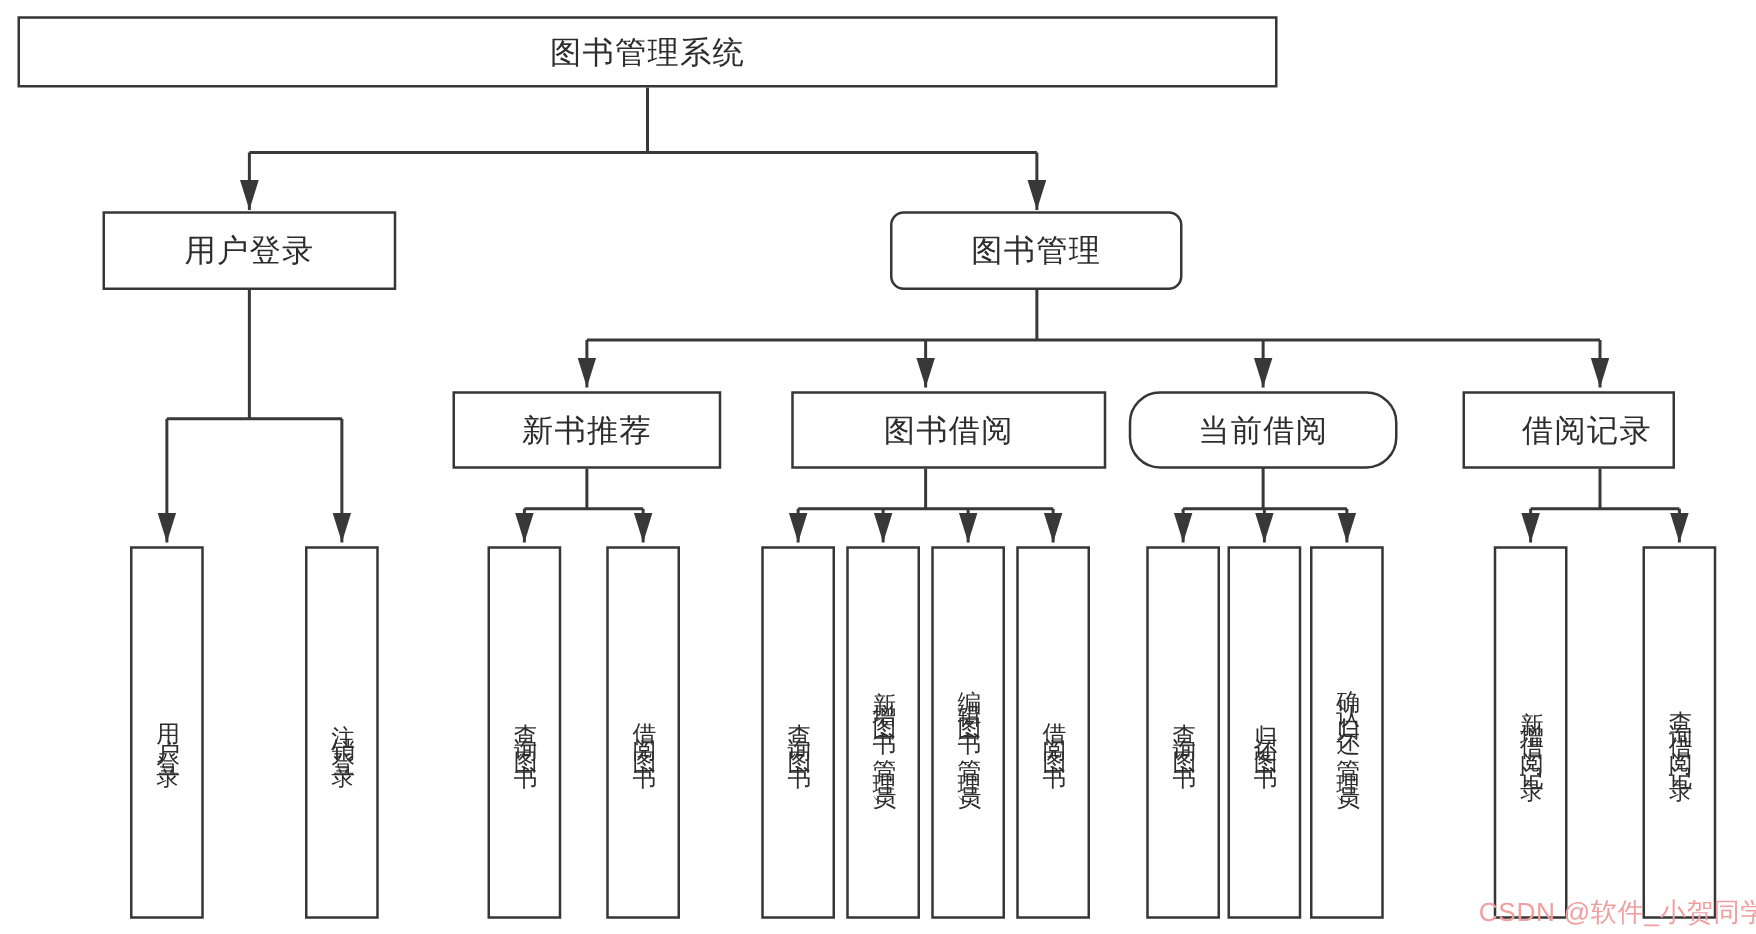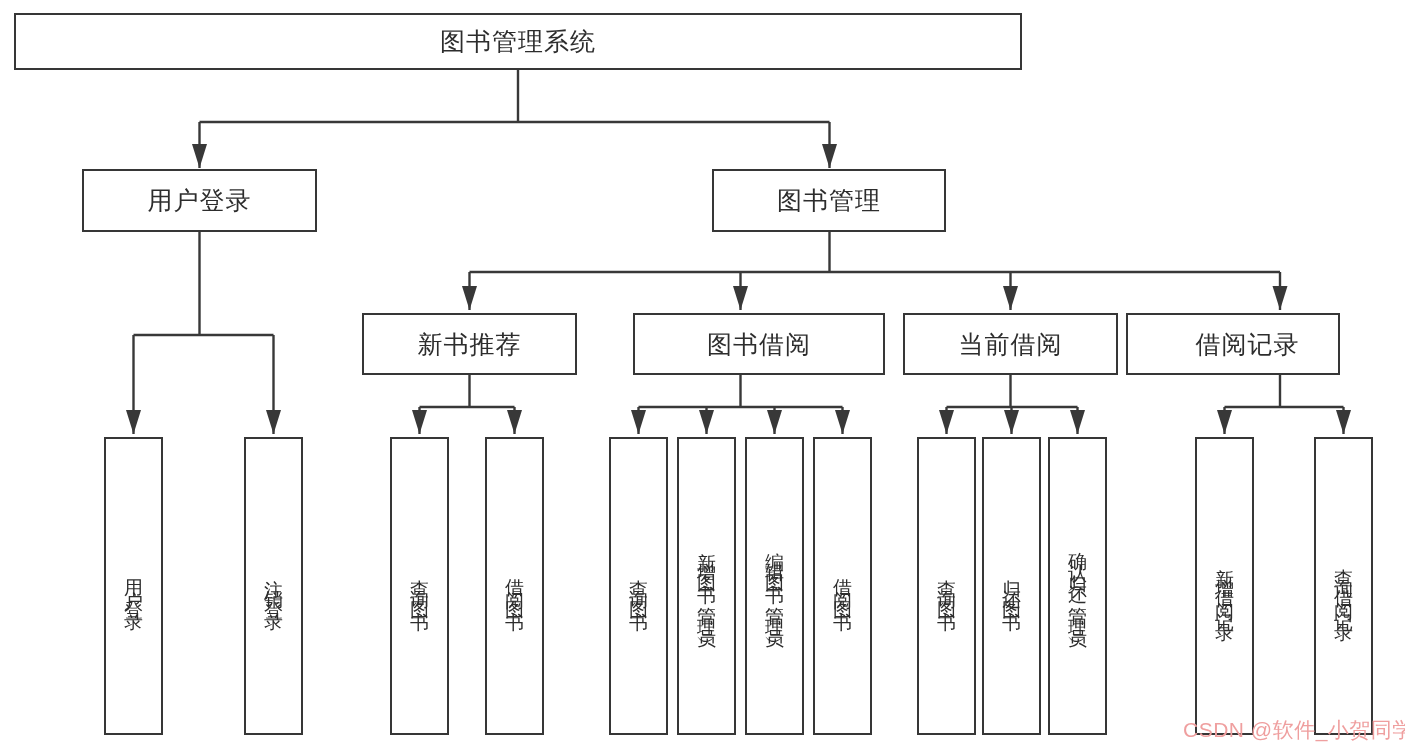--- a/index.html
+++ b/index.html
@@ -32,25 +32,25 @@
     position:absolute;
     left:1183px;top:716px;
     font-size:21px;
     color:#ef9f9f;
     letter-spacing:0.5px;
     white-space:nowrap;
   }
   
   #n-root          {left:14px;  top:13px;  width:1008px;height:57px;}
   #n-user-login    {left:82px;  top:169px; width:235px; height:63px;}
-  #n-book-mgmt     {left:712px; top:169px; width:234px; height:63px;}
+  #n-book-mgmt     {left:712px; top:169px; width:234px; height:63px;border-radius:11px;}
   #n-new-book      {left:362px; top:313px; width:215px; height:62px;}
   #n-book-borrow   {left:633px; top:313px; width:252px; height:62px;}
-  #n-cur-borrow    {left:903px; top:313px; width:215px; height:62px;}
-  #n-borrow-record {left:1126px;top:313px; width:214px; height:62px;padding-left:29px;}
+  #n-cur-borrow    {left:903px; top:313px; width:215px; height:62px;border-radius:25px;}
+  #n-borrow-record {left:1170px;top:313px; width:170px; height:62px;padding-left:29px;}
   .leaf{top:437px;width:59px;height:298px;}
   #l1 {left:104px;} #l2 {left:244px;} #l3 {left:390px;} #l4 {left:485px;}
   #l5 {left:609px;} #l6 {left:677px;} #l7 {left:745px;} #l8 {left:813px;}
   #l9 {left:917px;} #l10{left:982px;} #l11{left:1048px;}
   #l12{left:1195px;} #l13{left:1314px;}
 </style>
 </head>
 <body>
 
 <div id="stage">

